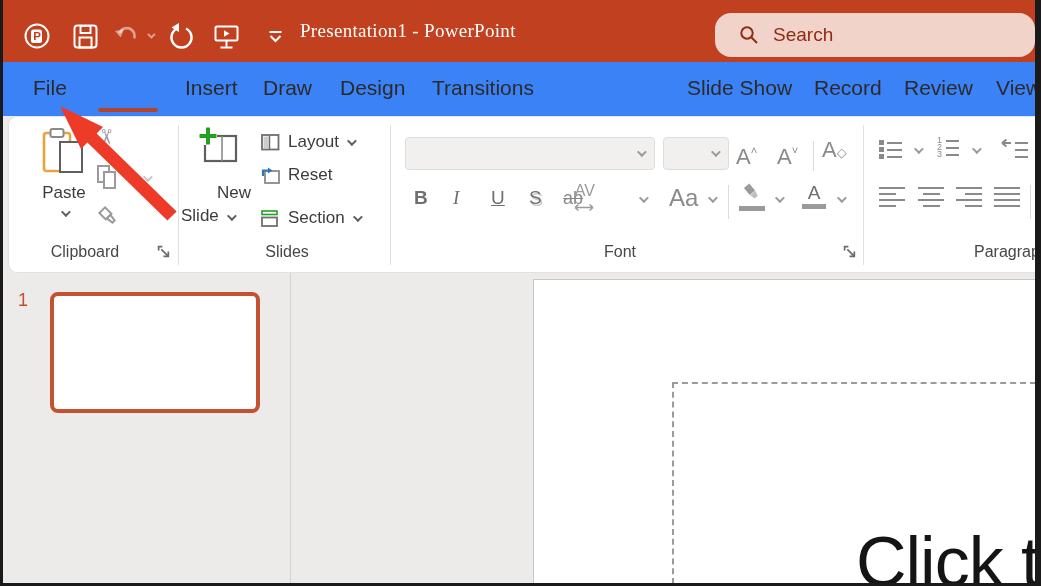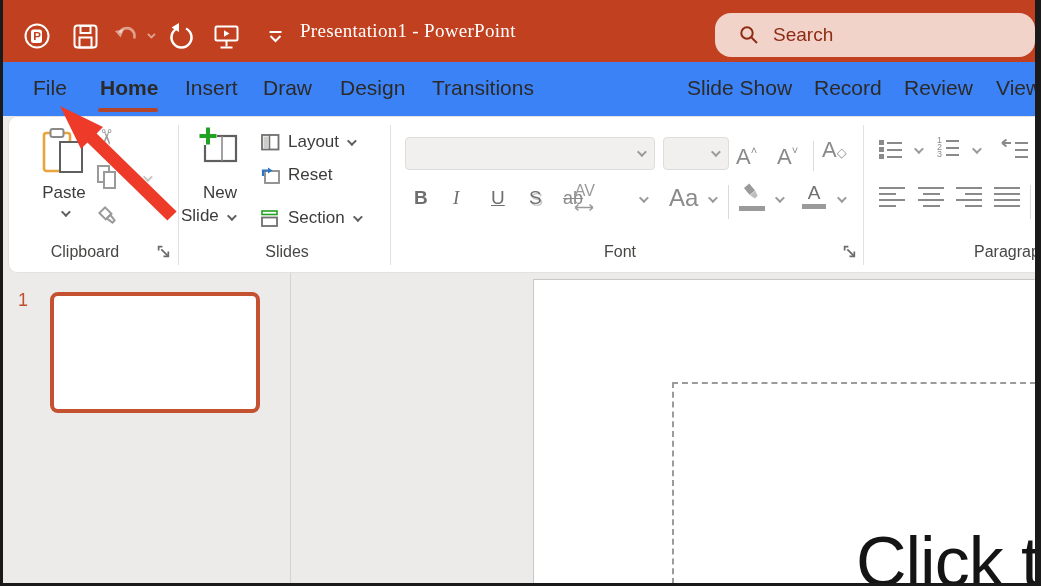--- a/index.html
+++ b/index.html
@@ -131,21 +131,20 @@
     <svg class="mag" width="20" height="20" viewBox="0 0 20 20" fill="none" stroke="#8E2B15" stroke-width="2">
       <circle cx="8" cy="8" r="5.7"></circle>
       <line x1="12.5" y1="12.5" x2="18" y2="18"></line>
     </svg>
     <span class="ph">Search</span>
   </div>
 </div>
 
 <div class="tabrow">
   <span class="tab t0">File</span>
-  <span class="tab t1 active">Home</span>
   <span class="tab t2">Insert</span>
   <span class="tab t3">Draw</span>
   <span class="tab t4">Design</span>
   <span class="tab t5">Transitions</span>
   <span class="tab t7">Slide Show</span>
   <span class="tab t8">Record</span>
   <span class="tab t9">Review</span>
   <span class="tab t10">View</span>
   <div class="tab-underline"></div>
 </div>
@@ -188,21 +187,21 @@
   <div class="vdiv vdiv-big" style="left:169px"></div>
 
   <div class="abs" style="left:188px; top:8px; width:46px; height:50px">
     <svg width="42" height="44" viewBox="0 0 42 44">
       <rect x="8" y="11" width="31" height="25" fill="#fff" stroke="#5f5f5f" stroke-width="2.2"></rect>
       <line x1="25" y1="11" x2="25" y2="36" stroke="#8a8a8a" stroke-width="1.6"></line>
       <path d="M11 2 V20 M2 11 H20" stroke="#fff" stroke-width="8"></path>
       <path d="M11 2.5 V19.5 M2.5 11 H19.5" stroke="#23A123" stroke-width="4"></path>
     </svg>
   </div>
-  <div class="abs lbl" style="left:180px; top:66px; width:62px; text-align:center">New</div>
+  <div class="abs lbl" style="left:180px; top:66px; width:62px; text-align:right">New</div>
   <div class="abs" style="left:172px; top:89px; width:80px; ">
     <span class="lbl">Slide</span>
     <span class="chv" style="margin-left:4px"></span>
   </div>
 
   <div class="rowbtn" style="left:252px; top:15px">
     <svg width="19" height="17" viewBox="0 0 19 17">
       <rect x="1" y="1" width="16.5" height="14.5" fill="#fff" stroke="#6f6f6f" stroke-width="1.8"></rect>
       <rect x="2.5" y="2.5" width="5" height="11.5" fill="#cfcdcb"></rect>
       <line x1="8.5" y1="1" x2="8.5" y2="15.5" stroke="#6f6f6f" stroke-width="1.5"></line>

